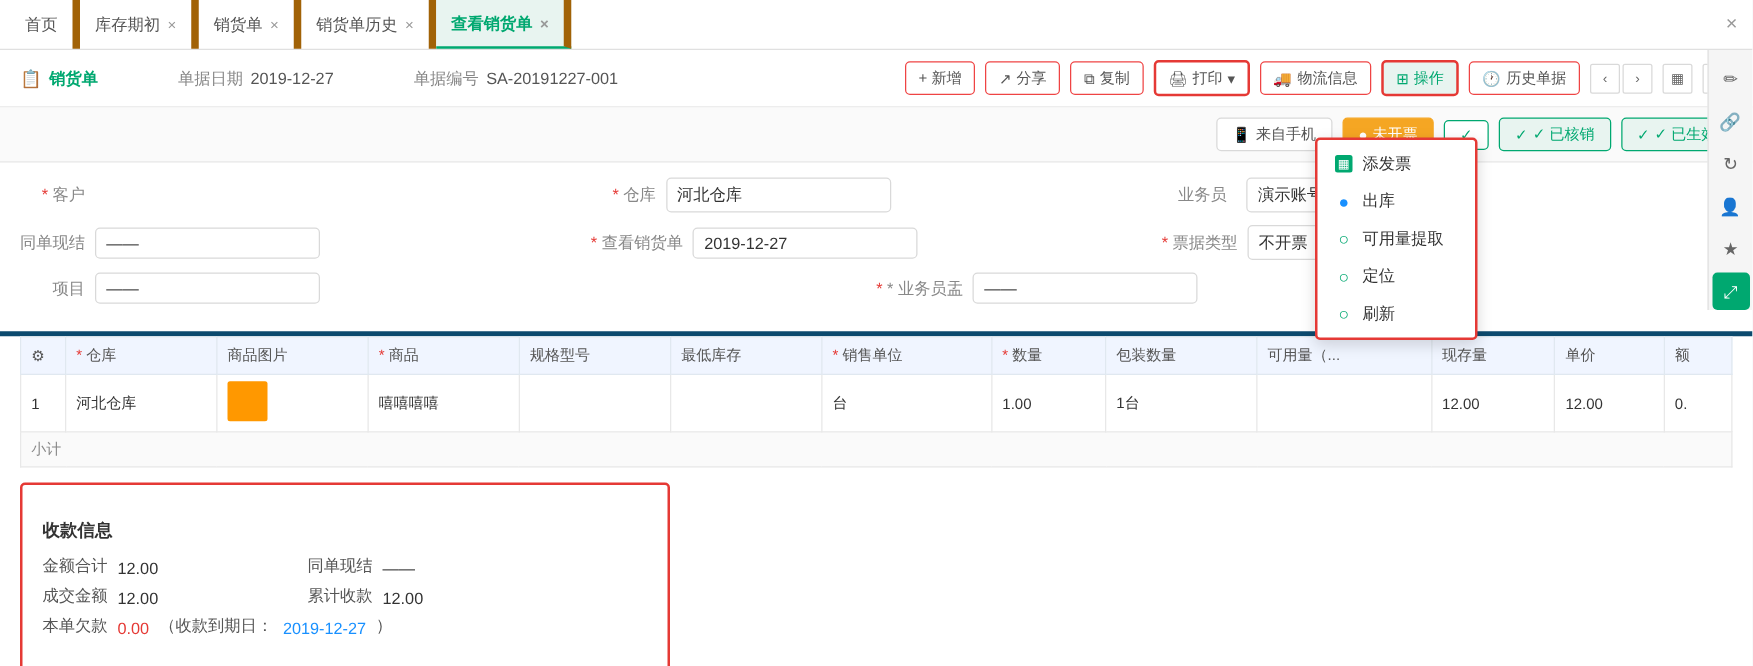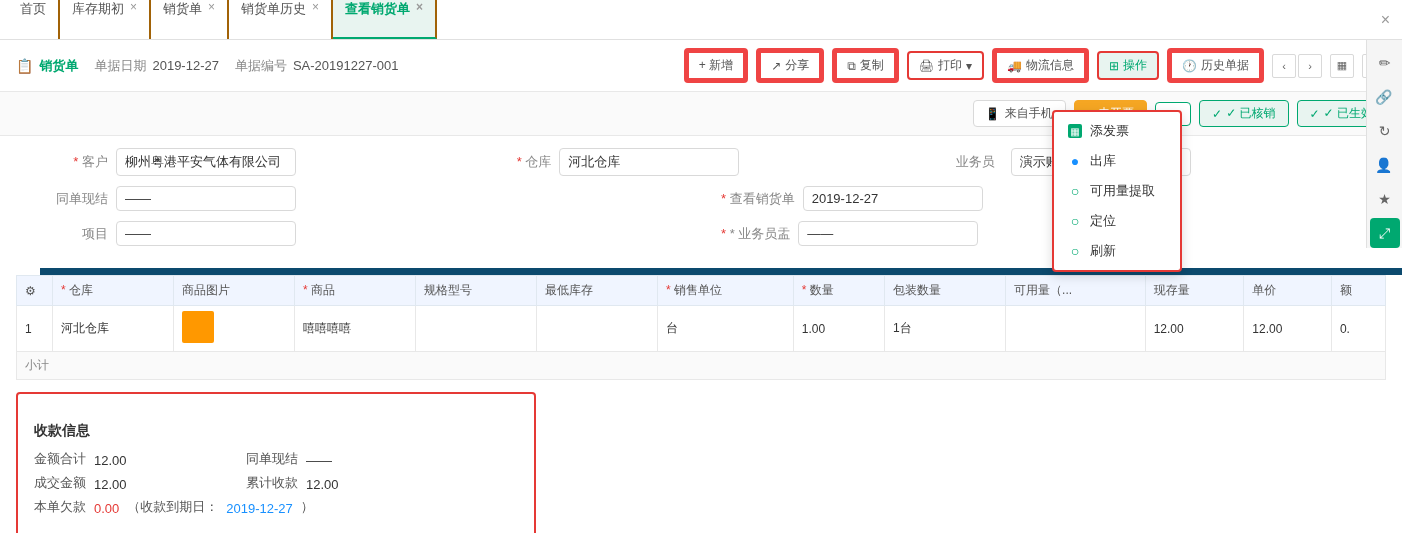--- a/index.html
+++ b/index.html
@@ -5,23 +5,23 @@
     * { box-sizing: border-box; margin: 0; padding: 0; }
     body { font-family: 'Microsoft YaHei', Arial, sans-serif; font-size: 13px; background: #f0f2f5; color: #333; }
 
     
     .tab-bar {
       display: flex; align-items: center; background: #fff;
       border-bottom: 1px solid #e0e0e0; padding: 0 8px;
       height: 40px; position: relative;
     }
     .tab-item {
-      display: flex; align-items: flex-start; padding: 0 12px;
+      display: flex; align-items: center; padding: 0 12px;
       height: 100%; cursor: pointer; font-size: 13px;
-      border-right: 2px solid #a16207; color: #555;
+      border-right: 6px solid #a16207; color: #555;
       white-space: nowrap;
     }
     .tab-item .tab-close {
       margin-left: 6px; color: #999; font-size: 12px; cursor: pointer;
     }
     .tab-item.active {
       background: #e8f4f0; color: #00a870; font-weight: bold;
       border-bottom: 2px solid #00a870;
     }
     .tab-close-global {
@@ -39,30 +39,30 @@
     .doc-header {
       display: flex; align-items: center; padding: 8px 16px;
       border-bottom: 1px solid #e8e8e8; background: #fff;
       gap: 16px; flex-wrap: wrap;
     }
     .doc-title {
       display: flex; align-items: center; gap: 6px; color: #00a870; font-size: 13px; font-weight: bold;
     }
     .doc-title-icon { font-size: 14px; }
     .doc-meta { display: flex; align-items: center; gap: 16px; flex: 1; }
-    .doc-meta-item { display: flex; align-items: center; gap: 6px; font-size: 13px; color: #555; }
+    .doc-meta-item { display: flex; align-items: center; gap: 6px; font-size: 13px; color: #555; margin-left: 48px; }
     .doc-meta-label { color: #888; }
 
     
     .toolbar {
       display: flex; align-items: center; gap: 8px; margin-left: auto;
     }
     .toolbar-btn {
       display: flex; align-items: center; gap: 4px;
-      padding: 4px 10px; border: 5px solid #ef4444;
+      padding: 4px 10px; border: 1px solid #ef4444;
       border-radius: 4px; background: #fff; cursor: pointer;
       font-size: 12px; color: #555; white-space: nowrap;
     }
     .toolbar-btn.active { background: #e8f4f0; border-color: #00a870; color: #00a870; }
     .toolbar-btn.red-border { border: 2px solid #e53935; }
 
     
     .action-bar {
       display: flex; align-items: center; gap: 8px;
       padding: 8px 16px; background: #fafafa;
@@ -71,22 +71,21 @@
     .action-btn {
       display: flex; align-items: center; gap: 4px;
       padding: 4px 12px; border: 1px solid #d9d9d9;
       border-radius: 4px; background: #fff; cursor: pointer;
       font-size: 12px; color: #555;
     }
 
     
     .form-section {
       padding: 12px 16px;
-      border-bottom: 7px solid #0c4a6e;
-      margin-left: 40px;
+      border-bottom: 4px solid #0c4a6e;
     }
     .form-row {
       display: flex; align-items: center; margin-bottom: 10px; gap: 0;
     }
     .form-field {
       display: flex; align-items: center; flex: 1;
     }
     .form-label {
       color: #888; font-size: 13px; min-width: 60px; text-align: right; padding-right: 8px;
       white-space: nowrap;
@@ -292,39 +291,42 @@
     <button class="action-btn" style="background:#e8f4f0;border-color:#00a870;color:#00a870;">
       <span>✓</span>
       <span>✓ 已生效</span>
     </button>
   </div>
 
   <div class="form-section">
     <div class="form-row">
       <div class="form-field">
         <span class="form-label required">客户</span>
-        <span class="form-value">柳州粤港平安气体有限公司</span>
       </div>
       <div class="form-field">
         <span class="form-label required">仓库</span>
         <span class="form-value">河北仓库</span>
       </div>
       <div class="form-field form-staff">
         <span class="form-label">业务员</span>
         <span class="form-value">演示账号</span>
       </div>
     </div>
     <div class="form-row">
       <div class="form-field">
         <span class="form-label">同单现结</span>
         <span class="form-value">——</span>
       </div>
       <div class="form-field">
         <span class="form-label required">查看销货单</span>
         <span class="form-value">2019-12-27</span>
+      </div>
+      <div class="form-field">
+        <span class="form-label required">票据类型</span>
+        <span class="form-value">不开票</span>
       </div>
     </div>
     <div class="form-row">
       <div class="form-field">
         <span class="form-label">项目</span>
         <span class="form-value">——</span>
       </div>
       <div class="form-field">
         <span class="form-label required">* 业务员盂</span>
         <span class="form-value">——</span>

